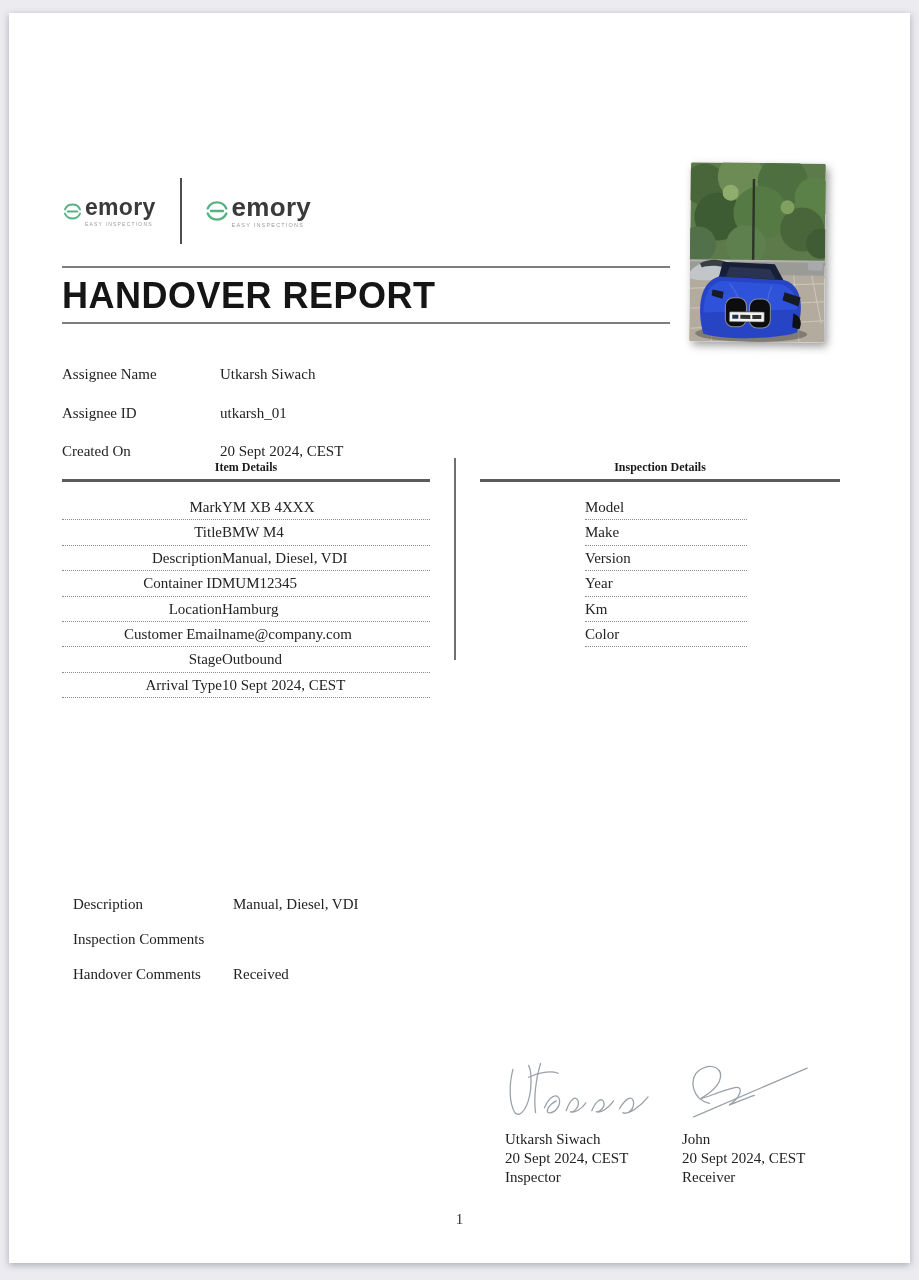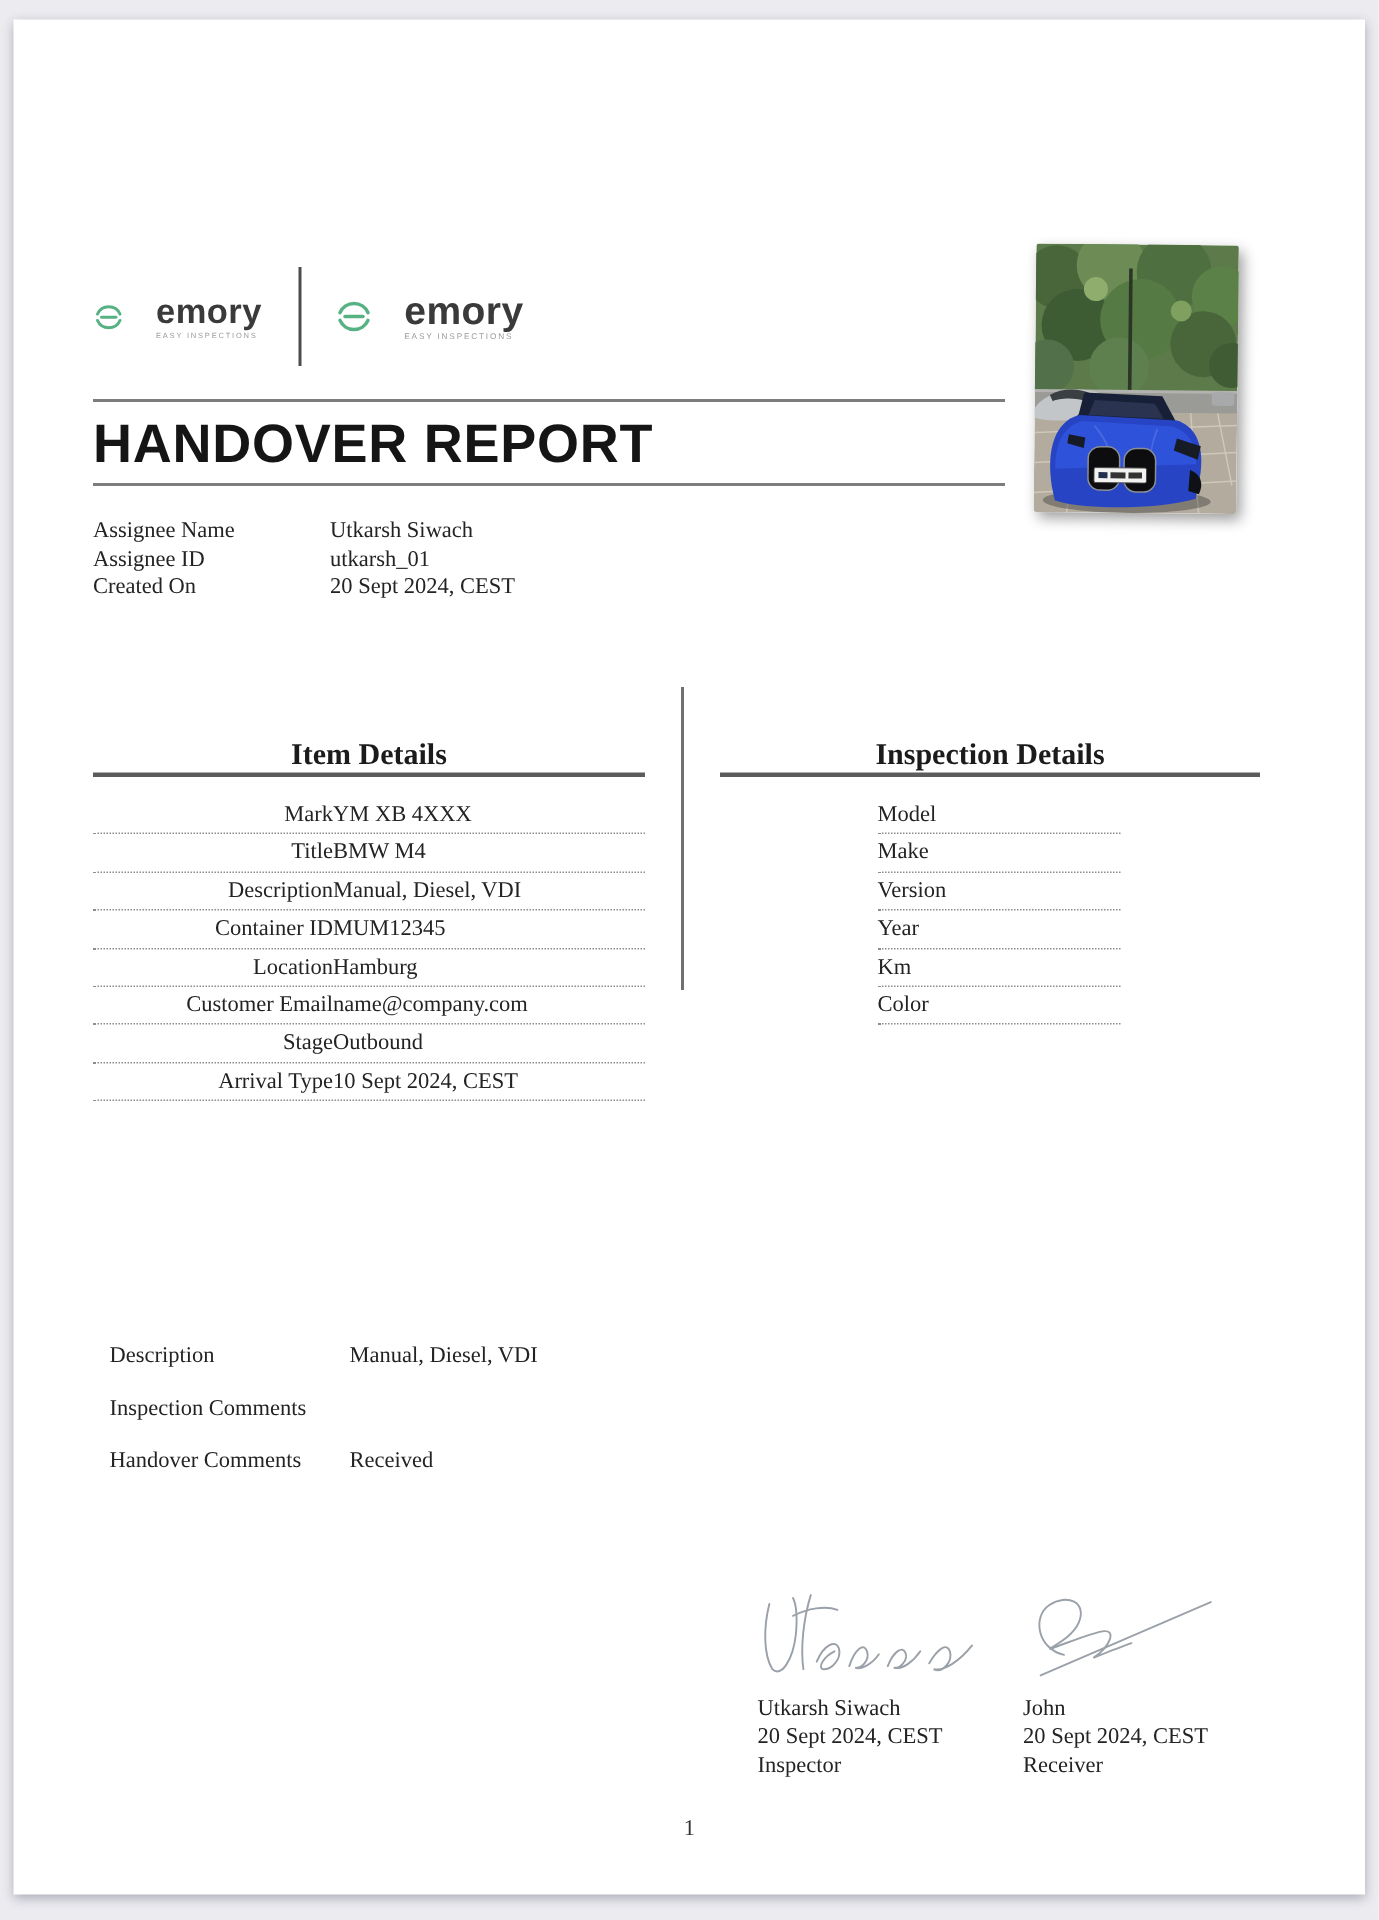--- a/index.html
+++ b/index.html
@@ -8,21 +8,21 @@
     width: 919px; height: 1280px; position: relative;
     font-family: "Liberation Serif", serif;
   }
   .page {
     position: absolute; left: 9px; top: 13px; width: 901px; height: 1250px;
     background: #ffffff; box-shadow: 0 2px 7px rgba(50,50,70,0.35);
   }
 
   
   .logos { position: absolute; top: 163px; left: 53px; height: 70px; display: flex; align-items: center; }
-  .logo { display: flex; align-items: center; gap: 21px; justify-content: flex-end; }
+  .logo { display: flex; align-items: center; gap: 2px; justify-content: flex-end; }
   .logo svg { width: 21px; height: 21px; }
   .wordmark { font-family: "Liberation Sans", sans-serif; font-weight: bold; font-size: 23px; line-height: 1; color: #3a3a3a; letter-spacing: 0.3px; }
   .tagline  { font-family: "Liberation Sans", sans-serif; font-size: 5px; letter-spacing: 1.2px; color: #9b9b9b; margin-top: 2px; }
   .logo-lg svg { width: 26px; height: 26px; }
   .logo-lg .wordmark { font-size: 26px; }
   .logo-lg .tagline { font-size: 5.5px; }
   .logo-divider { width: 2px; height: 66px; background: #4d4d4d; margin: 0 22px 0 24px; }
 
   
   .photo {
@@ -36,28 +36,28 @@
   .title-block { position: absolute; top: 253px; left: 53px; width: 608px; }
   .rule { height: 2px; background: #7d7d7d; }
   .doc-title {
     font-family: "Liberation Sans", sans-serif; font-weight: bold;
     font-size: 36px; letter-spacing: 0.5px; color: #151515;
     height: 54px; line-height: 56px;
   }
 
   
   .meta { position: absolute; top: 332px; left: 53px; font-size: 15px; color: #232323; }
-  .meta-row { display: flex; line-height: 18.5px; }
+  .meta-row { display: flex; line-height: 18.5px; margin-top: 20px; }
   .meta-label { width: 158px; }
 
   
   .tbl { position: absolute; top: 444px; }
   .tbl-item { left: 53px; width: 368px; }
   .tbl-insp { left: 471px; width: 360px; }
-  .tbl-title { text-align: center; font-weight: bold; font-size: 20px; height: 20px; line-height: 20px; color: #1b1b1b; margin-top: 36px; }
+  .tbl-title { text-align: center; font-weight: bold; font-size: 12px; height: 20px; line-height: 20px; color: #1b1b1b; }
   .tbl-rule { height: 3px; background: #5c5c5c; margin-top: 2px; }
   .tbl-rows { padding-top: 13px; text-align: right; }
   .tbl-row { height: 25.4px; line-height: 25px; display: flex; font-size: 15px; color: #232323; }
   .tbl-item .tbl-row { border-bottom: 1px dotted #8c8c8c; }
   .tbl-item .lbl { padding-left: 11px; width: 160px; }
   .tbl-insp .tbl-row { padding-left: 105px; }
   .tbl-insp .inner { width: 162px; border-bottom: 1px dotted #8c8c8c; line-height: 25px; display: flex; }
   .v-divider { position: absolute; left: 445px; top: 445px; width: 2px; height: 202px; background: #707070; }
 
   

